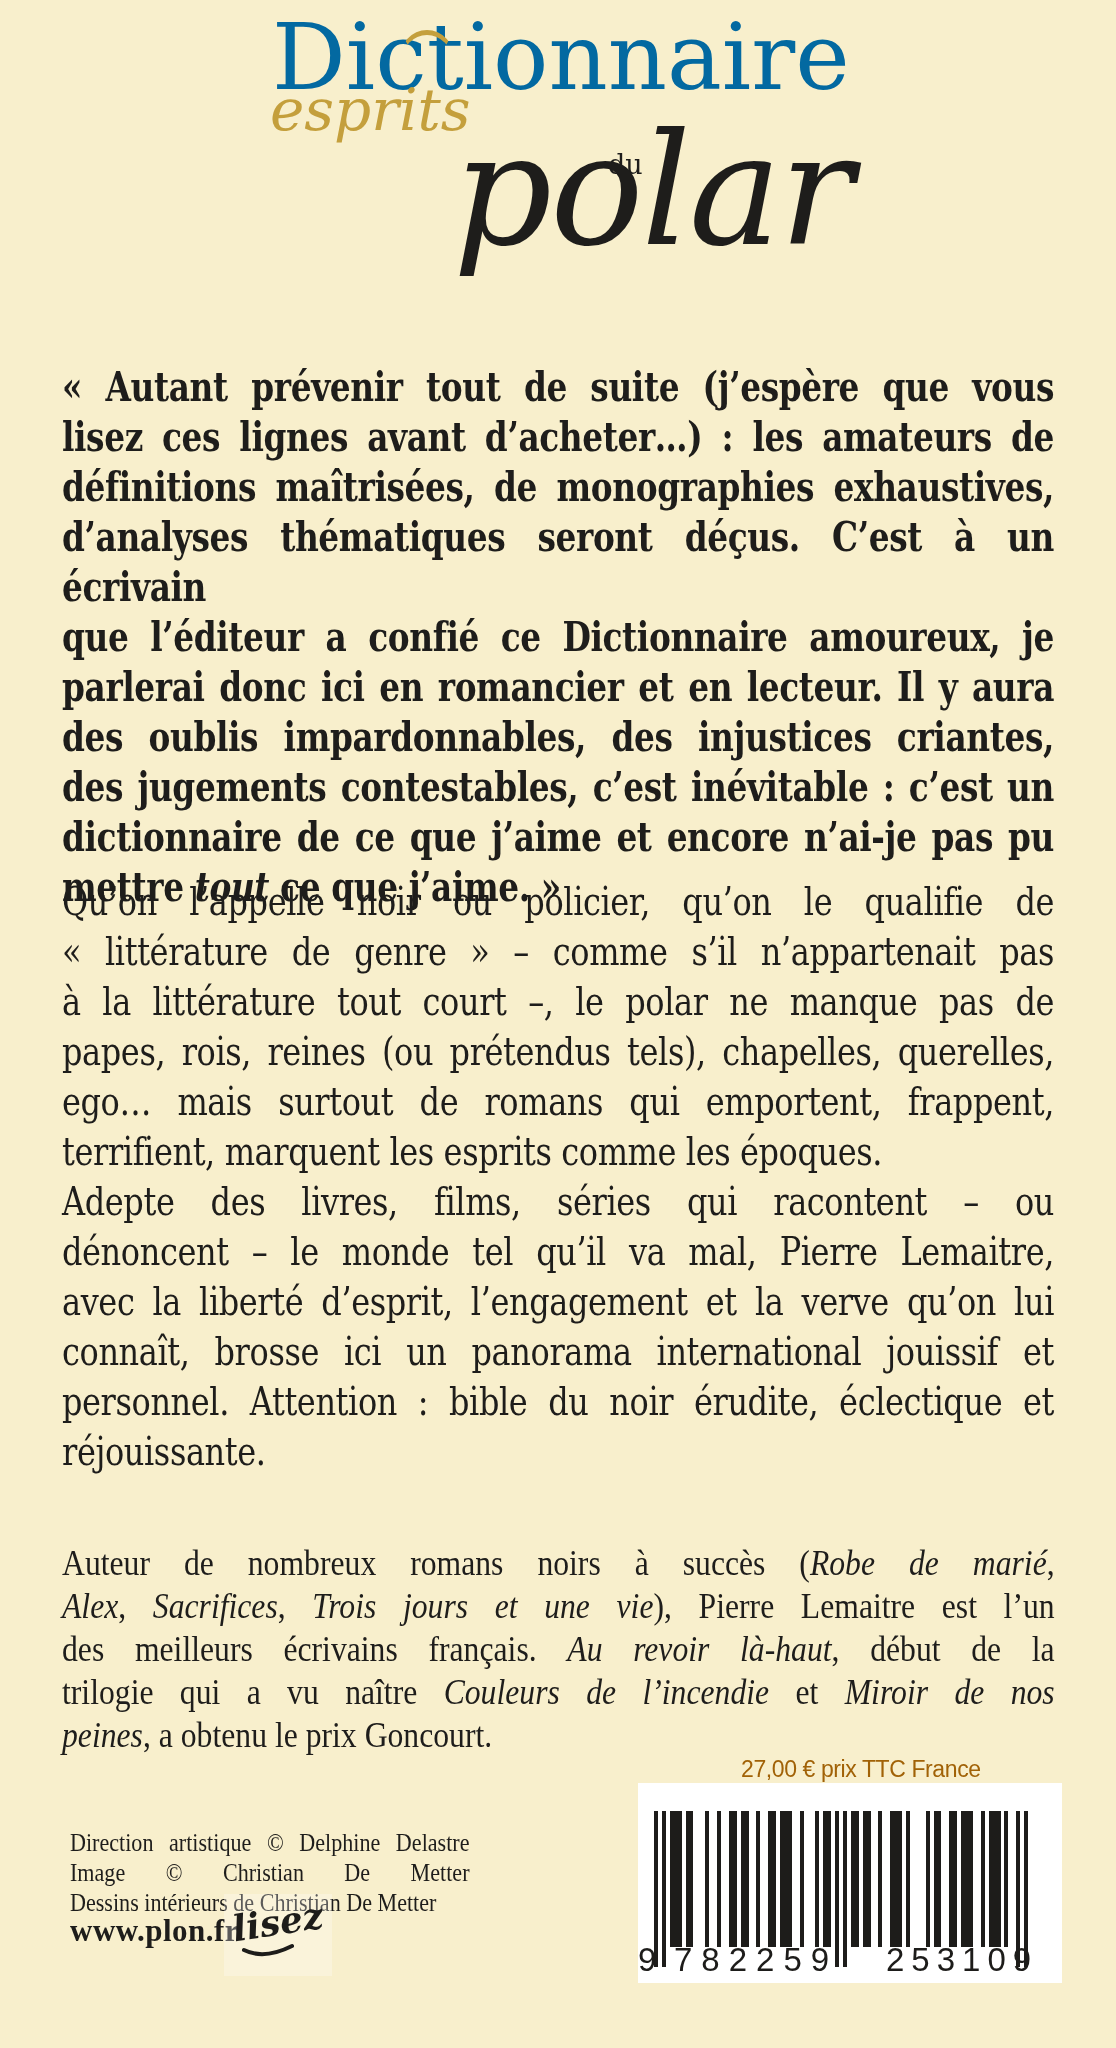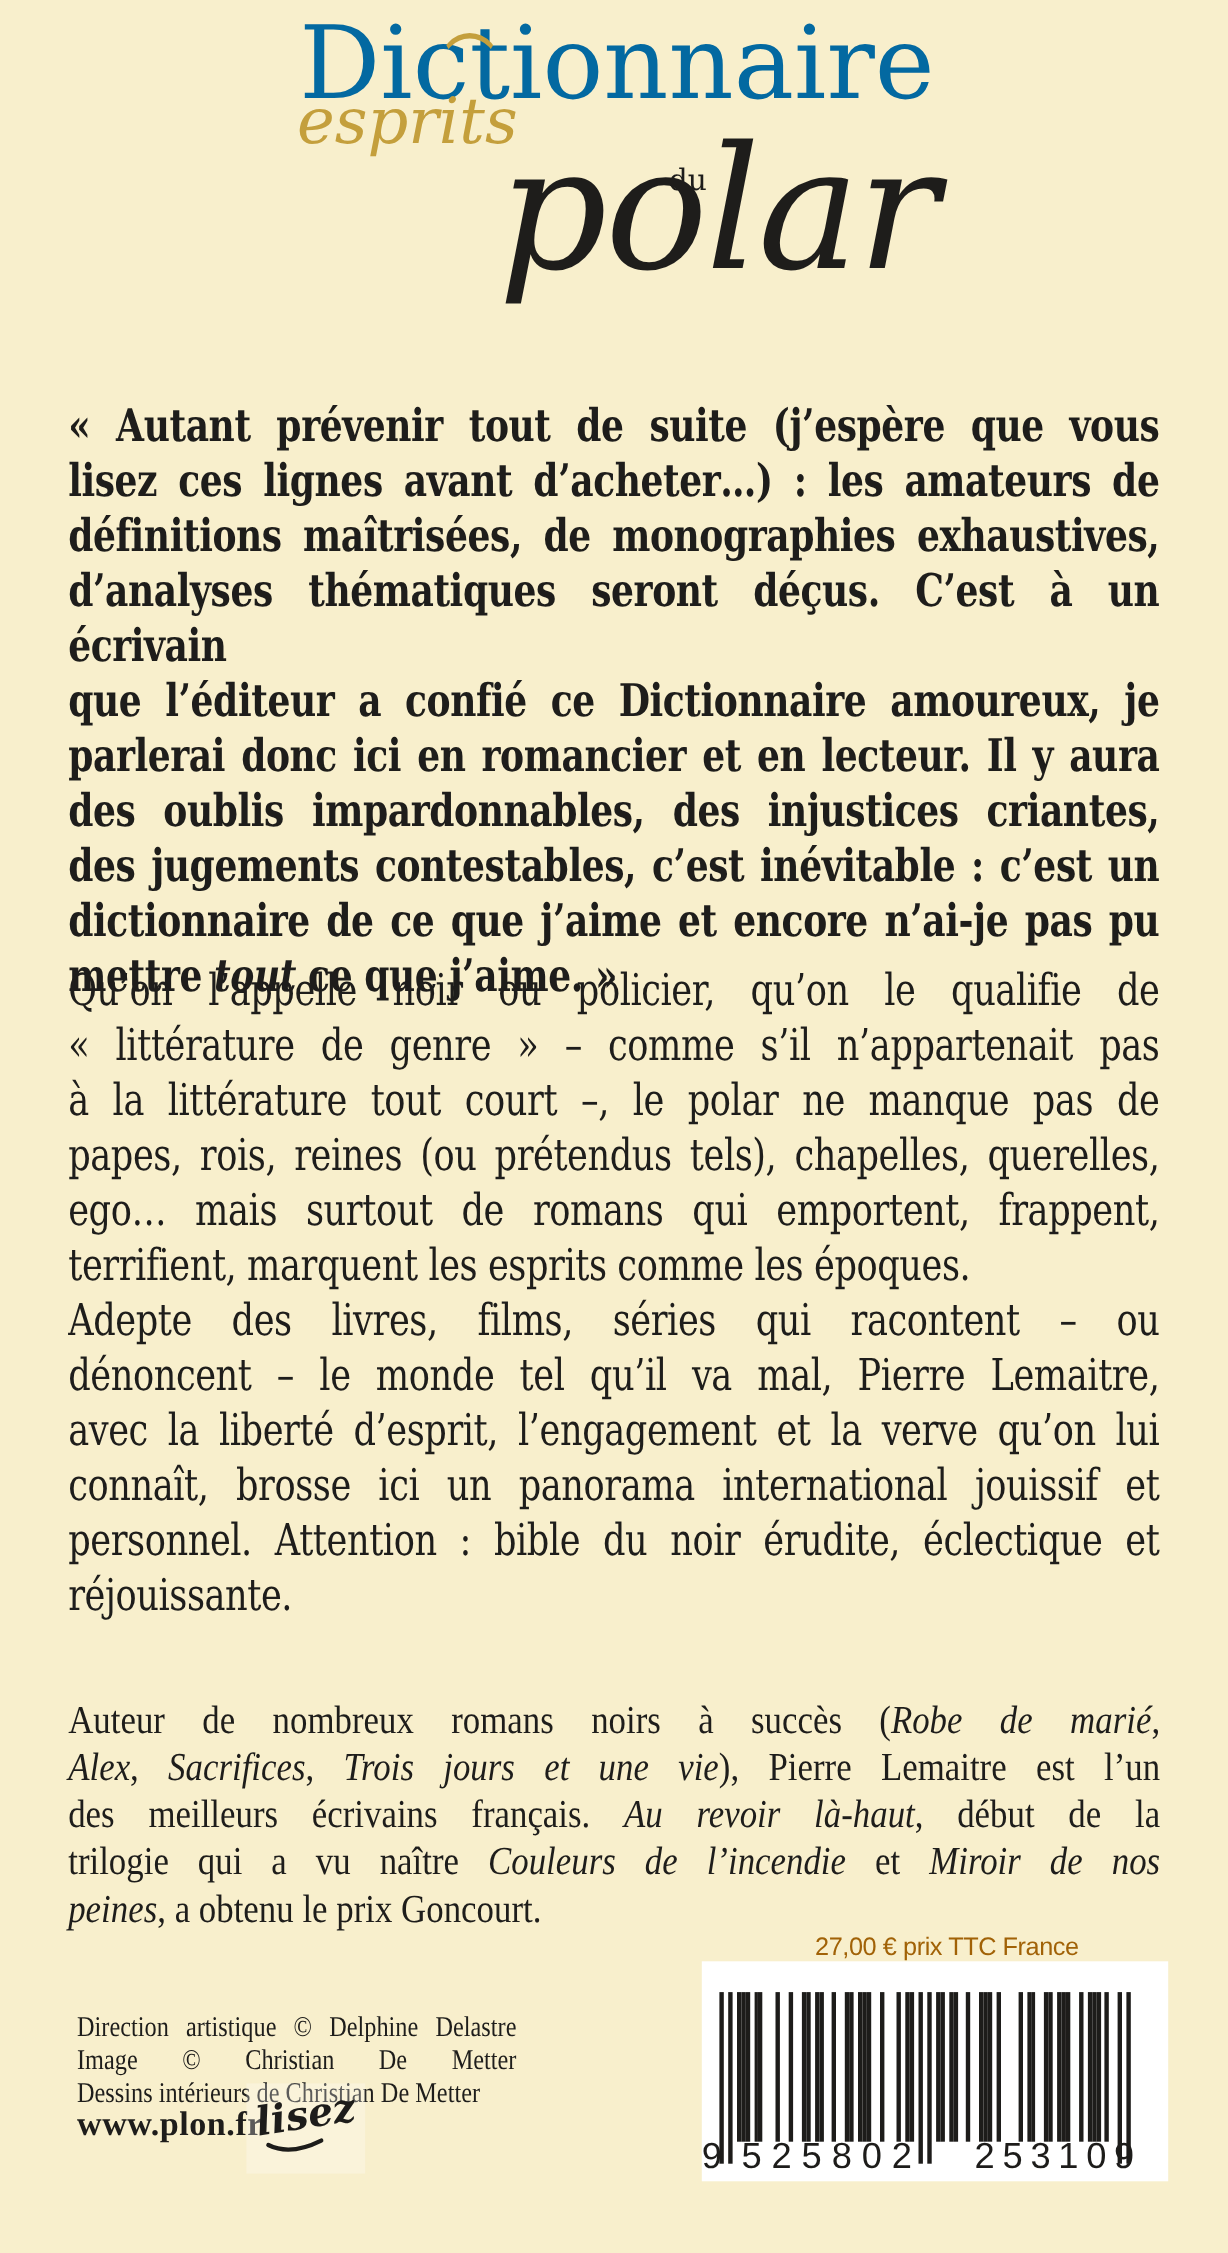--- a/index.html
+++ b/index.html
@@ -250,15 +250,15 @@
       <div class="bc-mod on"></div>
       <div class="bc-mod"></div>
       <div class="bc-mod on"></div>
       <div class="bc-mod"></div>
       <div class="bc-mod"></div>
       <div class="bc-mod on tall"></div>
       <div class="bc-mod tall"></div>
       <div class="bc-mod on tall"></div>
     </div>
   <div class="bc-digit bc-first">9</div>
-  <div class="bc-digit bc-g1">525802</div>
+  <div class="bc-digit bc-g1">782259</div>
   <div class="bc-digit bc-g2">253109</div>
 </div>
 
 </body></html>

